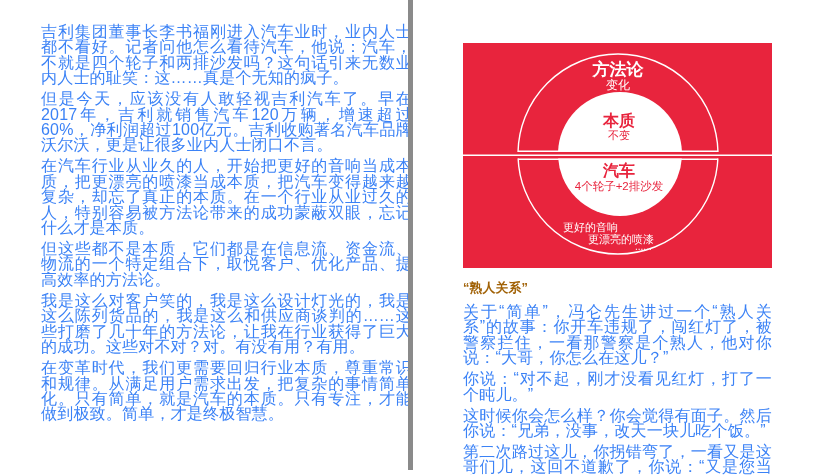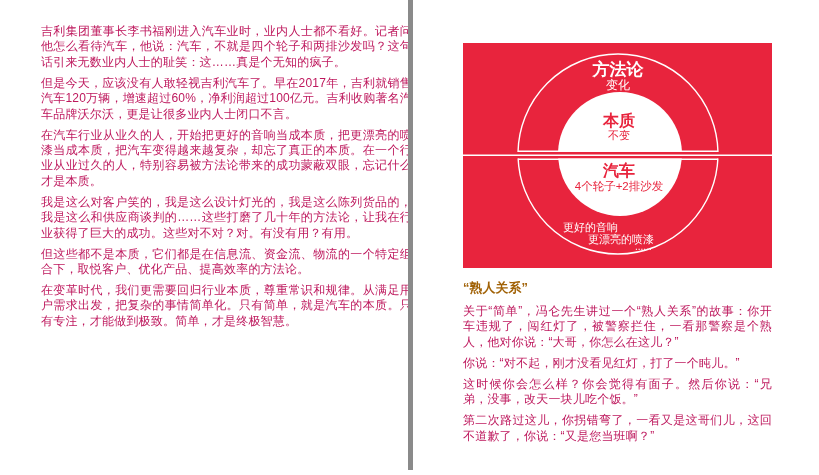--- a/index.html
+++ b/index.html
@@ -12,23 +12,23 @@
     font-family: "Liberation Sans", sans-serif;
   }
   .left-col {
     position: absolute;
     left: 41px;
     top: 24px;
     width: 371px;
   }
   .left-col p, .right-col p {
     margin: 0 0 5.6px 0;
-    font-size: 12px;
+    font-size: 16px;
     line-height: 15.4px;
-    color: #be185d;
+    color: #3b82f6;
     text-align: justify;
     letter-spacing: 0.2px;
   }
   .divider {
     position: absolute;
     left: 408px;
     top: 0;
     width: 5px;
     height: 470px;
     background: #8a8a8a;
@@ -56,22 +56,22 @@
 </style>
 </head>
 <body>
 
 <div id="screen">
 
   <div class="left-col">
     <p>吉利集团董事长李书福刚进入汽车业时，业内人士都不看好。记者问他怎么看待汽车，他说：汽车，不就是四个轮子和两排沙发吗？这句话引来无数业内人士的耻笑：这……真是个无知的疯子。</p>
     <p>但是今天，应该没有人敢轻视吉利汽车了。早在2017年，吉利就销售汽车120万辆，增速超过60%，净利润超过100亿元。吉利收购著名汽车品牌沃尔沃，更是让很多业内人士闭口不言。</p>
     <p>在汽车行业从业久的人，开始把更好的音响当成本质，把更漂亮的喷漆当成本质，把汽车变得越来越复杂，却忘了真正的本质。在一个行业从业过久的人，特别容易被方法论带来的成功蒙蔽双眼，忘记什么才是本质。</p>
+    <p>但这些都不是本质，它们都是在信息流、资金流、物流的一个特定组合下，取悦客户、优化产品、提高效率的方法论。</p>
     <p>我是这么对客户笑的，我是这么设计灯光的，我是这么陈列货品的，我是这么和供应商谈判的……这些打磨了几十年的方法论，让我在行业获得了巨大的成功。这些对不对？对。有没有用？有用。</p>
-    <p>但这些都不是本质，它们都是在信息流、资金流、物流的一个特定组合下，取悦客户、优化产品、提高效率的方法论。</p>
     <p>在变革时代，我们更需要回归行业本质，尊重常识和规律。从满足用户需求出发，把复杂的事情简单化。只有简单，就是汽车的本质。只有专注，才能做到极致。简单，才是终极智慧。</p>
   </div>
 
   <div class="divider"></div>
 
   <div class="right-col">
 
     <svg class="diagram" width="309" height="225" viewBox="0 0 309 225" xmlns="http://www.w3.org/2000/svg">
       <defs>
         <clipPath id="clipTop">

